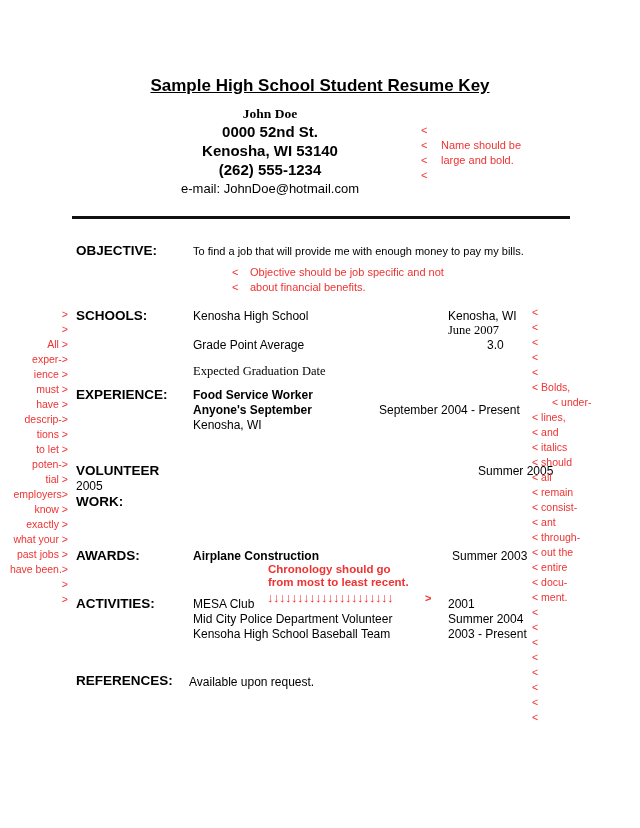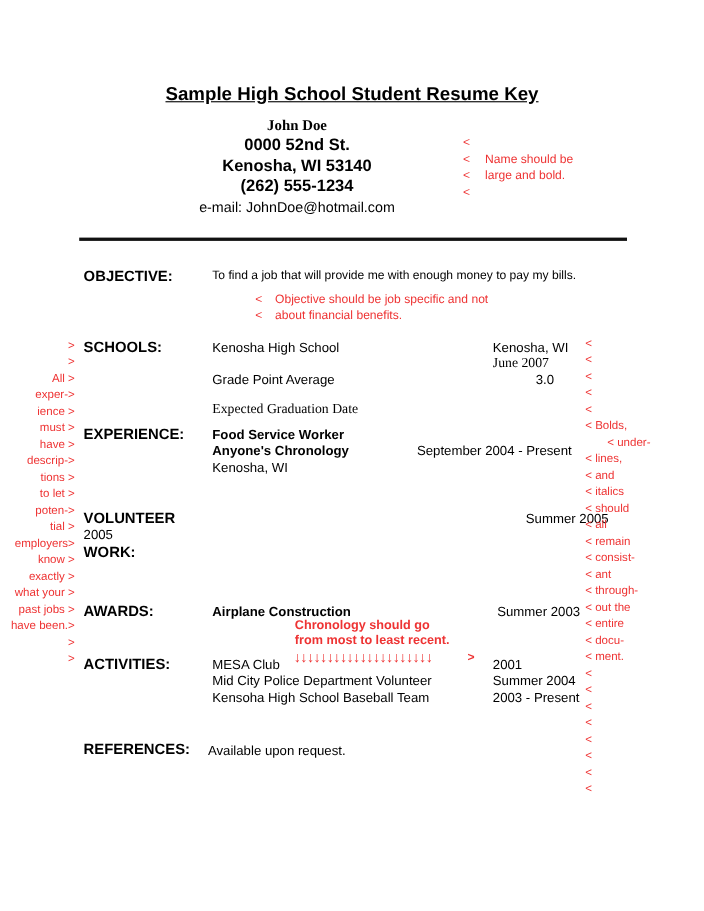--- a/index.html
+++ b/index.html
@@ -131,21 +131,21 @@
 
   <div class="col-a serif" style="top:323px;margin-top:41px;">Expected Graduation Date</div>
   <div class="col-b serif" style="top:323px;">June 2007</div>
 
   <div class="col-a" style="top:338px;">Grade Point Average</div>
   <div class="col-b" style="top:338px;margin-left:39px;">3.0</div>
 
   <div class="lbl" style="left:76px;top:387px;">EXPERIENCE:</div>
 
   <div class="col-a bold" style="top:388px;">Food Service Worker</div>
-  <div class="col-a bold" style="top:403px;">Anyone's Chronology</div>
+  <div class="col-a bold" style="top:403px;">Anyone's September</div>
   <div class="col-a" style="top:418px;">Kenosha, WI</div>
   <div class="col-b" style="left:379px;top:403px;">September 2004 - Present</div>
 
   <div class="lbl" style="left:76px;top:463px;">VOLUNTEER</div>
   <div class="col-a" style="left:76px;top:479px;">2005</div>
   <div class="lbl" style="left:76px;top:494px;">WORK:</div>
 
   <div class="col-b" style="left:478px;top:464px;">Summer 2005</div>
 
   <div class="lbl" style="left:76px;top:548px;">AWARDS:</div>

